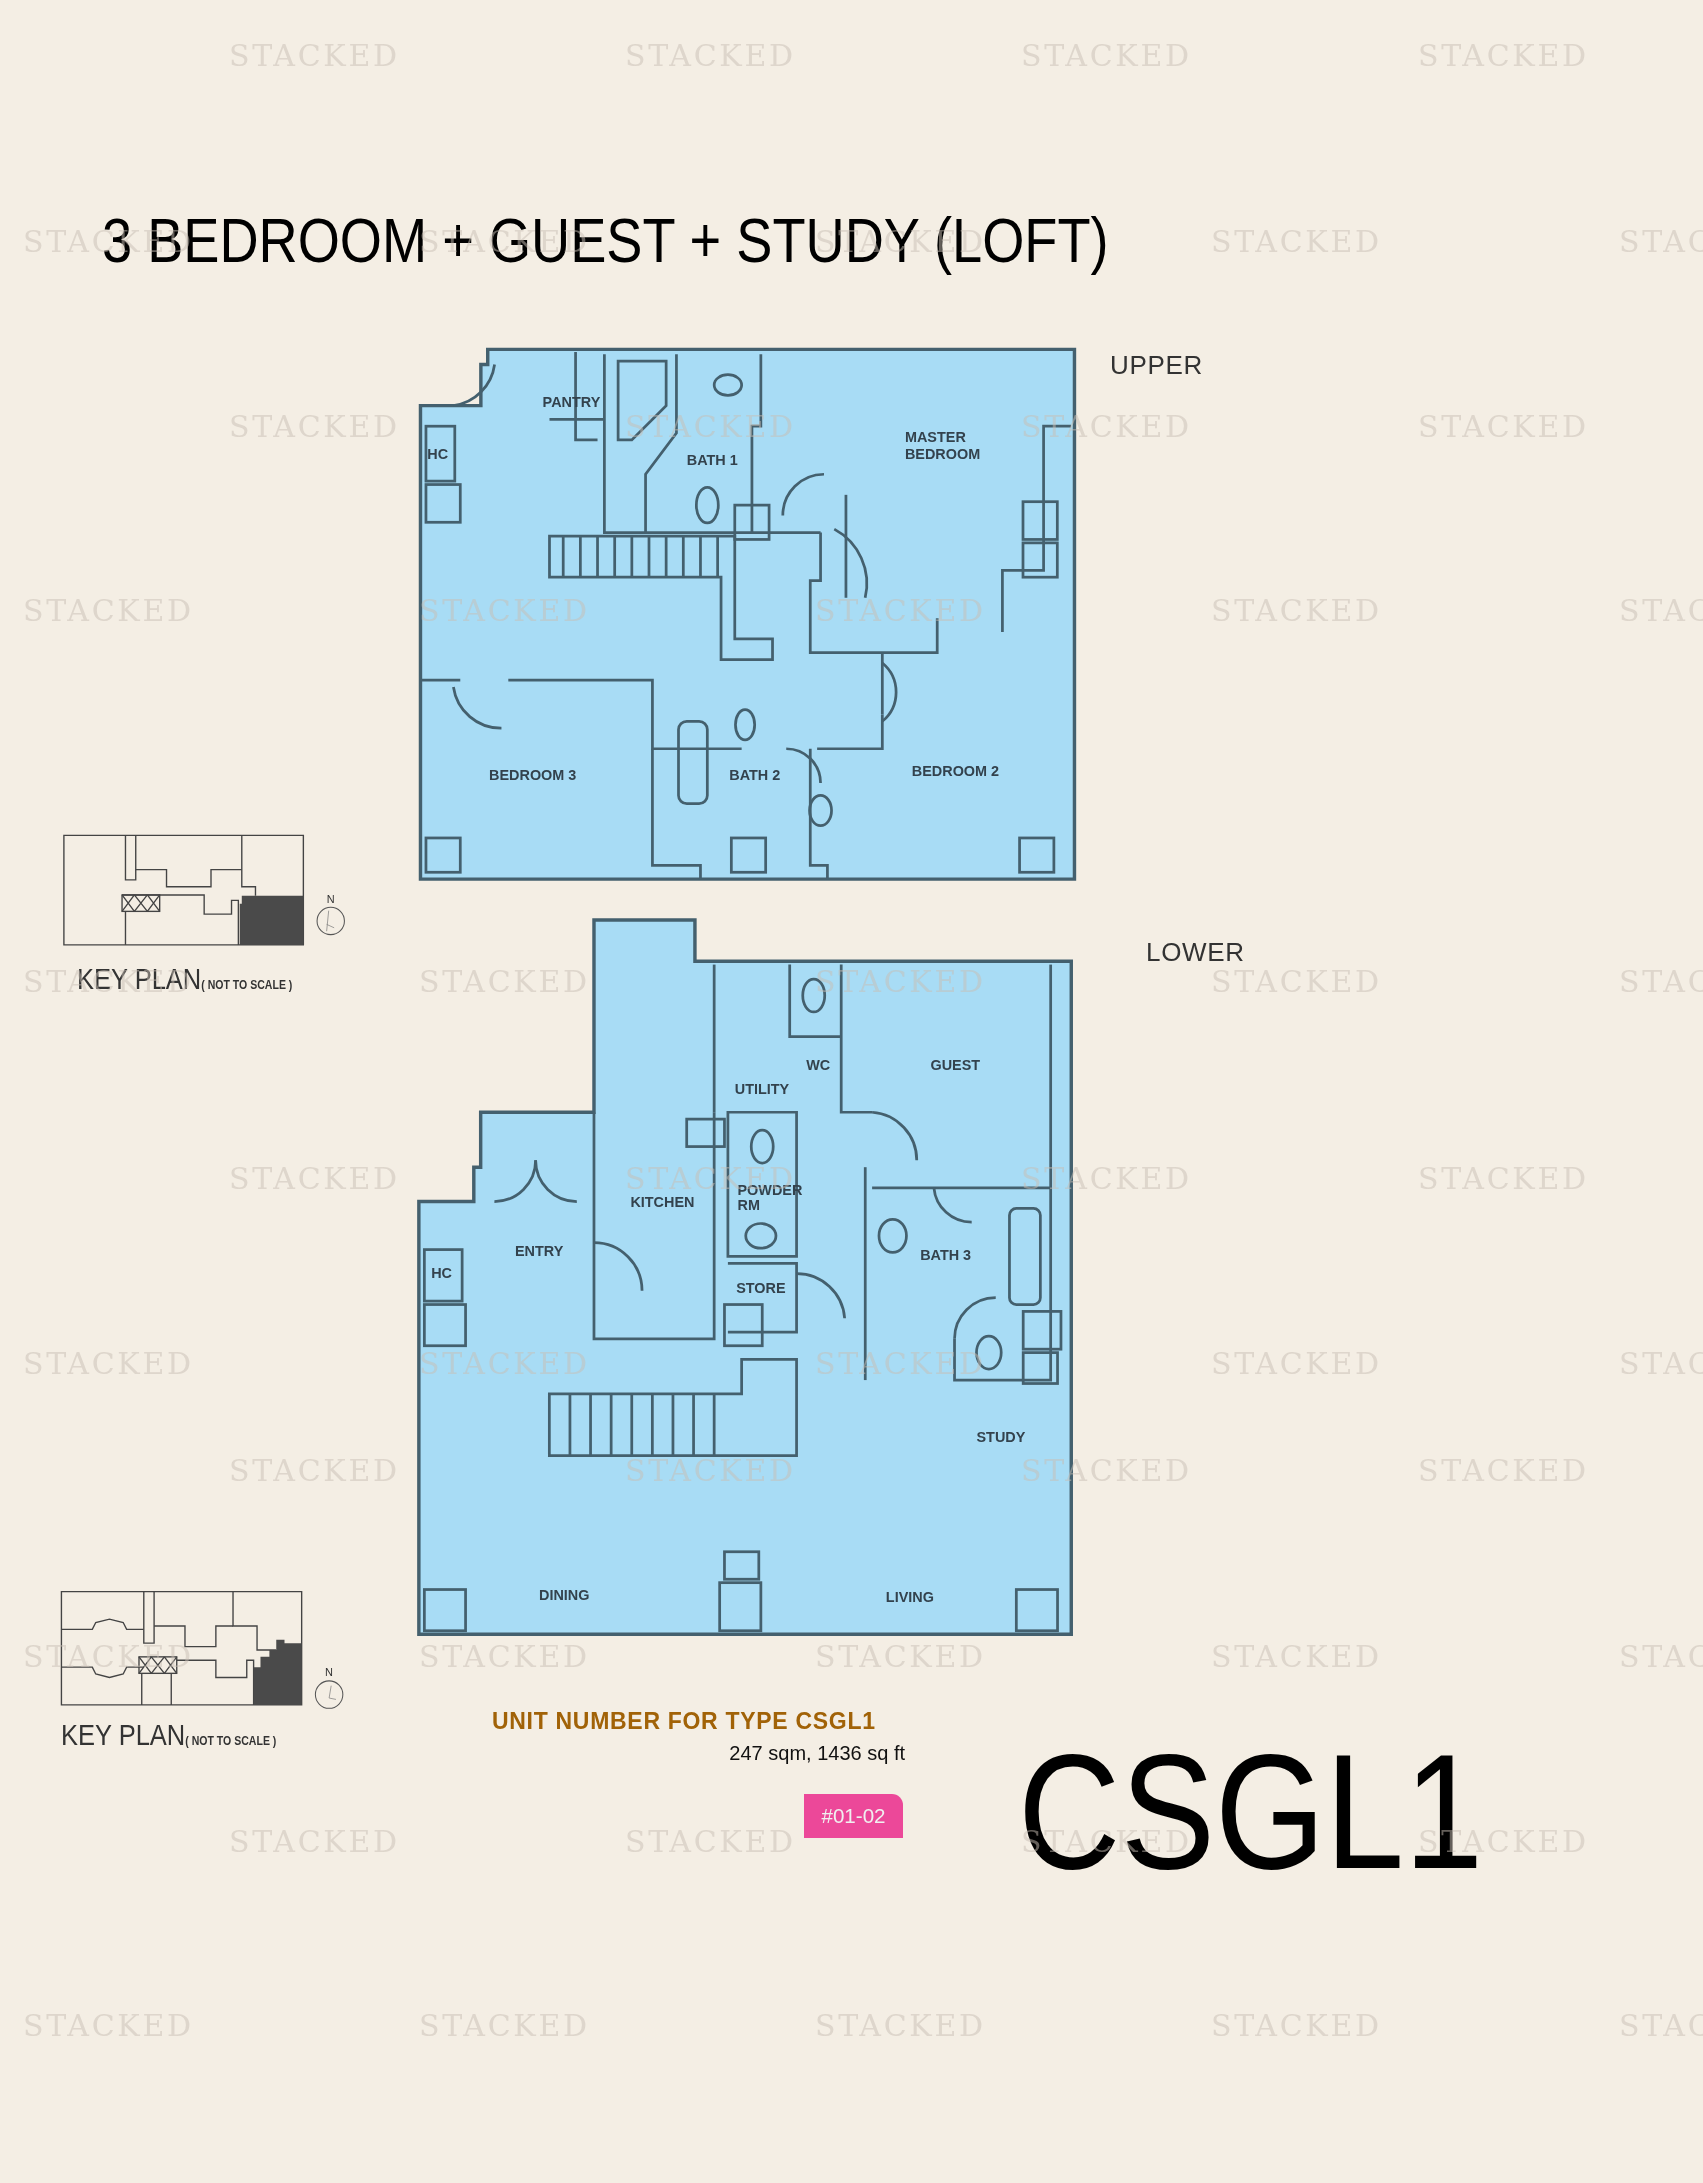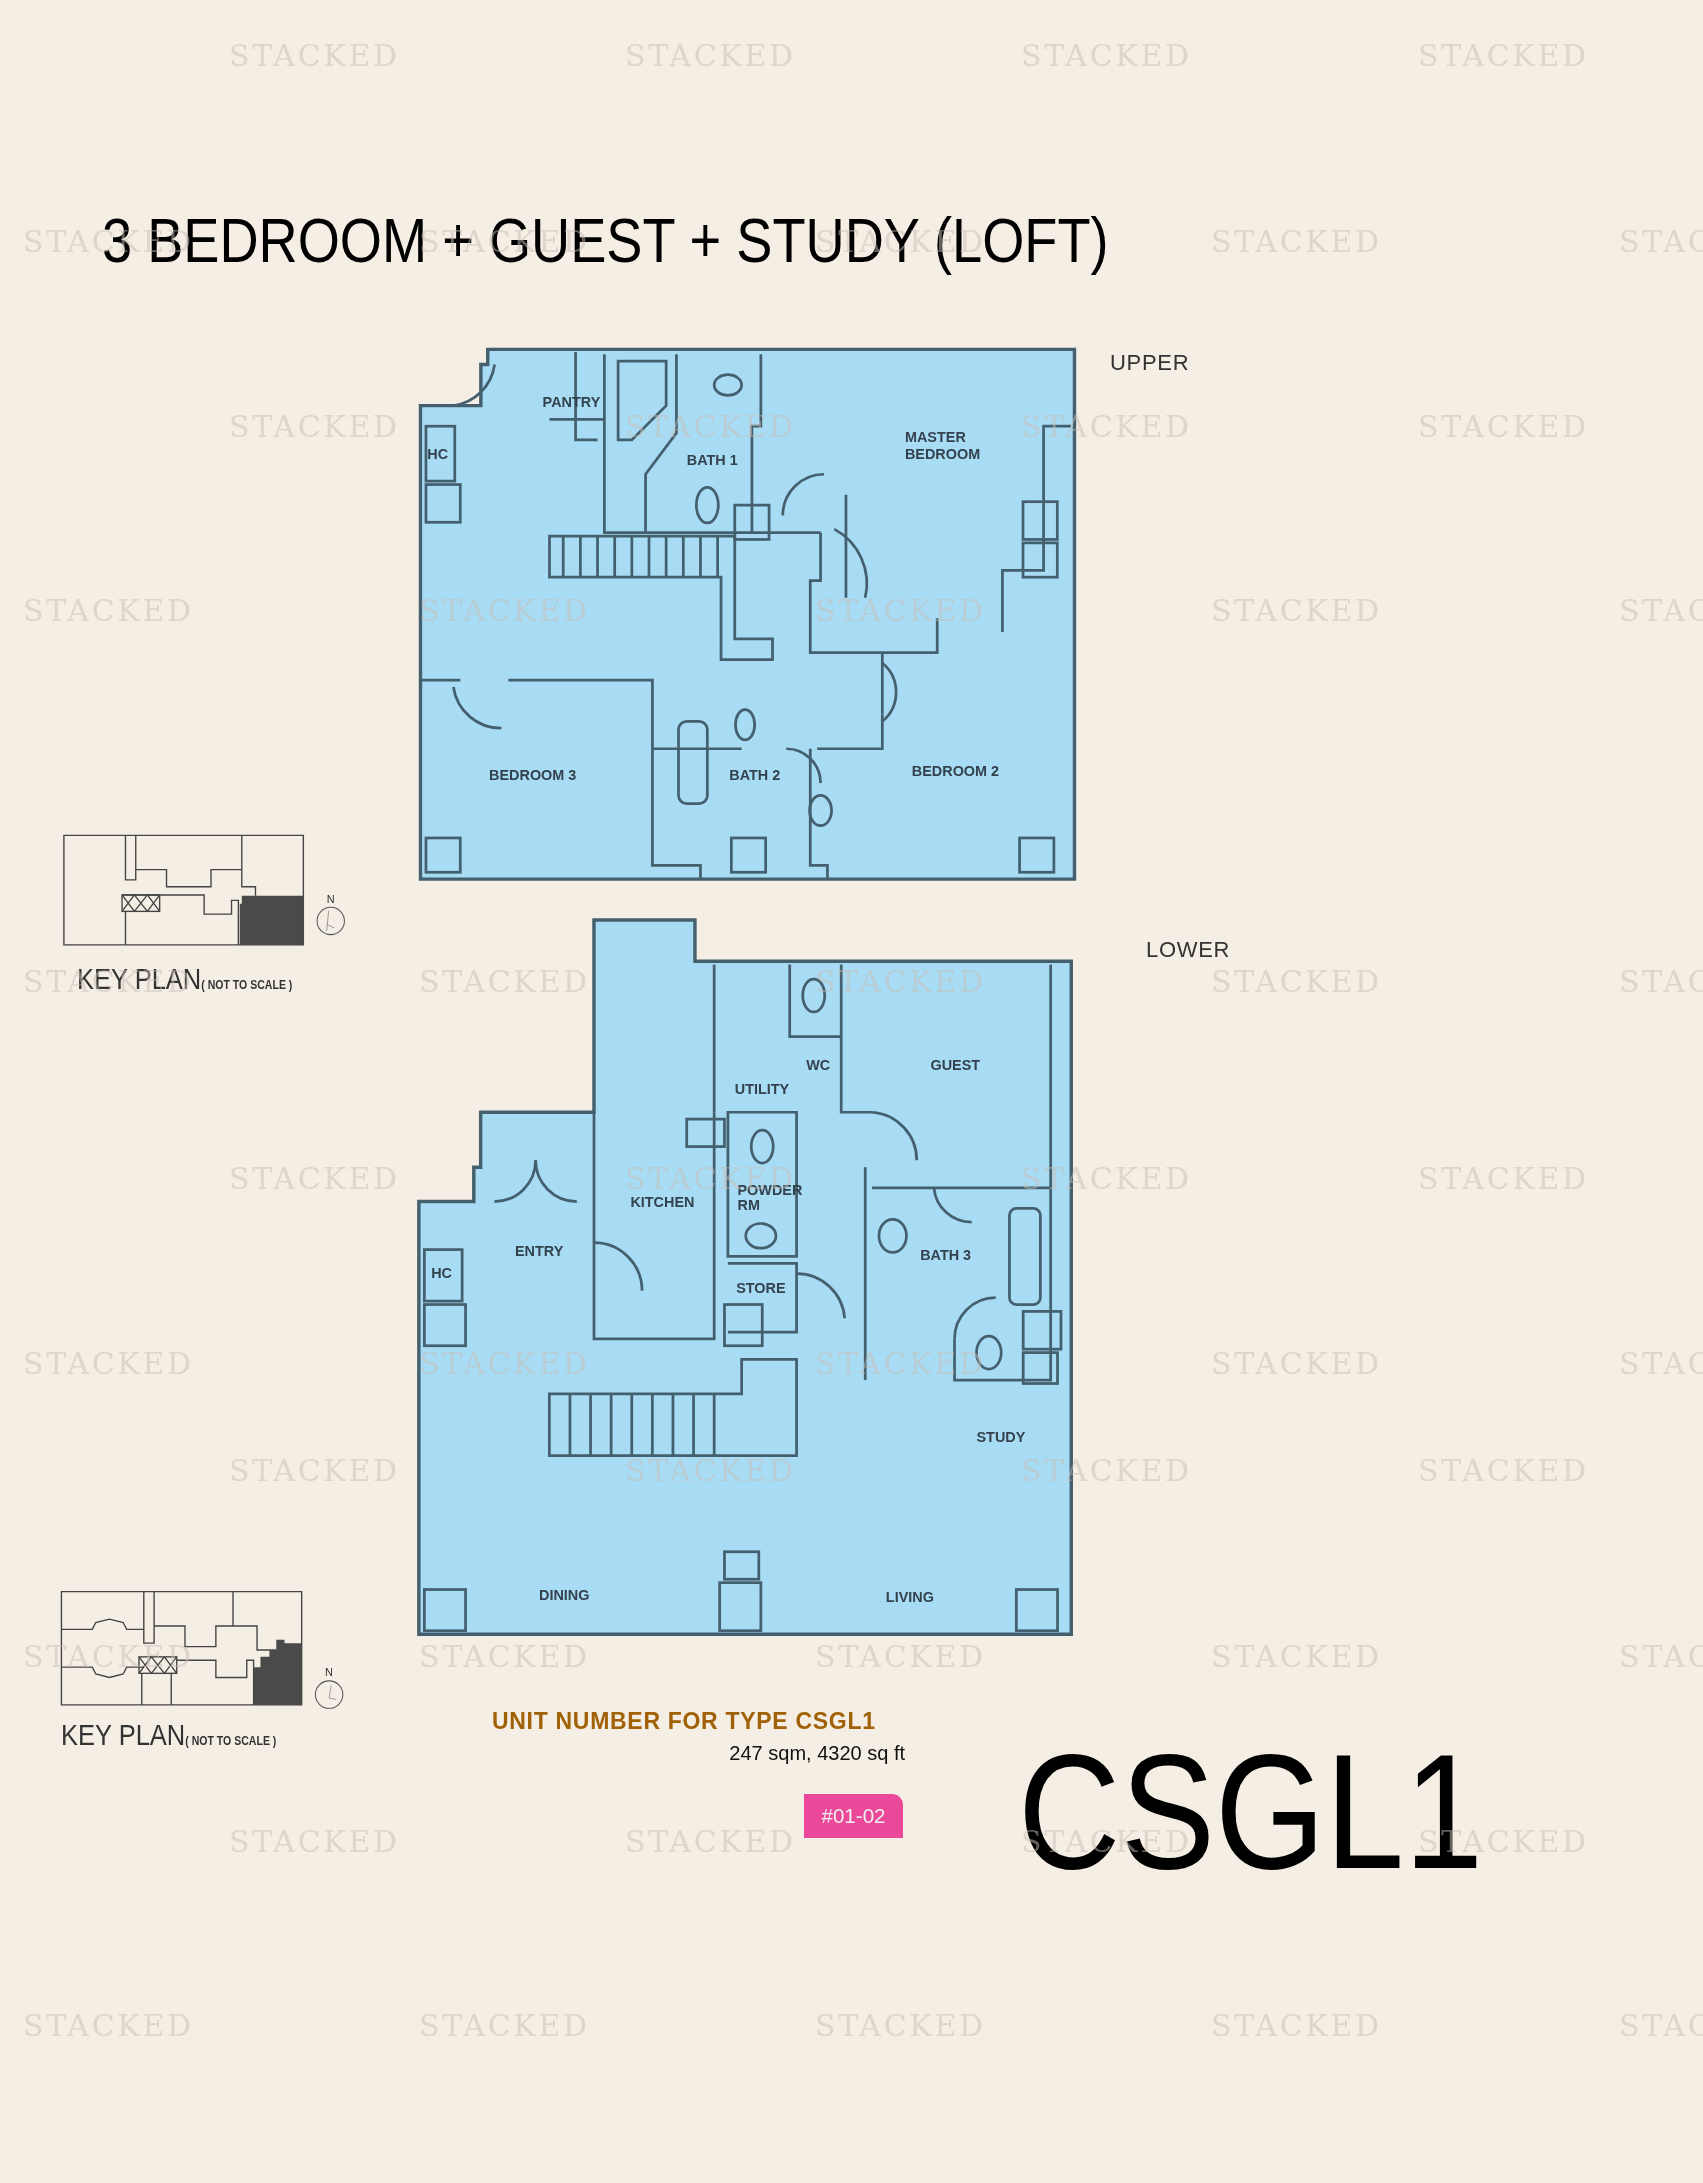--- a/index.html
+++ b/index.html
@@ -1,21 +1,21 @@
 <!DOCTYPE html>
 <html style="font-size:11px"><head>
 <meta charset="utf-8">
 <style>
   html,body{margin:0;padding:0;}
   body{width:1703px;height:2183px;background:#f4eee4;position:relative;overflow:hidden;font-family:"Liberation Sans",sans-serif;}
   .wm-layer{position:absolute;left:0;top:0;width:1703px;height:2183px;pointer-events:none;z-index:5;}
   .wm{position:absolute;font-family:"DejaVu Serif","Liberation Serif",serif;font-size:30px;letter-spacing:2.7px;color:rgba(200,190,180,0.5);white-space:nowrap;}
   .title{position:absolute;left:102px;top:206px;font-size:63px;line-height:69px;color:#000;transform:scaleX(0.86);transform-origin:left top;white-space:nowrap;z-index:2;}
   .plan{position:absolute;z-index:1;}
-  .floor-label{position:absolute;font-size:22px;color:#333;letter-spacing:0.7px;z-index:2;text-align:center;}
+  .floor-label{position:absolute;font-size:26px;color:#333;letter-spacing:0.7px;z-index:2;text-align:center;}
   .keyplan{position:absolute;z-index:2;}
   .keyplan-caption{position:absolute;font-size:30px;color:#333;white-space:nowrap;transform:scaleX(0.85);transform-origin:left top;}
   .keyplan-caption small{font-size:12.4px;font-weight:bold;letter-spacing:0;}
   .unit-head{position:absolute;left:492px;top:1708px;font-size:23px;font-weight:bold;color:#a16207;letter-spacing:0.7px;white-space:nowrap;z-index:2;}
   .unit-area{position:absolute;right:798px;top:1742px;font-size:20px;color:#111;white-space:nowrap;z-index:2;}
   .unit-badge{position:absolute;left:804px;top:1794px;width:99px;height:44px;background:#ec4899;border-top-right-radius:11px;color:#f0f0f0;font-size:20.6px;display:flex;align-items:center;justify-content:center;z-index:2;}
   .type-code{position:absolute;left:1018px;top:1722px;font-size:163px;line-height:179px;color:#000;transform:scaleX(0.87);transform-origin:left top;white-space:nowrap;z-index:2;}
   .room{font-family:"Liberation Sans",sans-serif;font-weight:bold;fill:#33424d;font-size:21px;}
 </style>
 </head>
@@ -233,17 +233,17 @@
     </g>
     <path d="M318,75 L330,75 L330,80 L355,80 L355,170 L285,170 L285,115 L295,115 L295,100 L308,100 L308,90 L318,90 Z" fill="#4a4a4a"></path>
     <circle cx="395" cy="155" r="20" fill="none" stroke="#555" stroke-width="1.5"></circle>
     <path d="M398,142 L395,160 L405,162" stroke="#777" stroke-width="1" fill="none"></path>
     <text x="389" y="128" font-family="Liberation Sans, sans-serif" font-size="16" fill="#333">N</text>
   </svg>
   <div class="keyplan-caption" style="left:2.7px;top:130px;"><span>KEY PLAN</span><small>( NOT TO SCALE )</small></div>
 </div>
 
 <div class="unit-head">UNIT NUMBER FOR TYPE CSGL1</div>
-<div class="unit-area">247 sqm, 4320 sq ft</div>
+<div class="unit-area">247 sqm, 1436 sq ft</div>
 <div class="unit-badge">#01-02</div>
 
 <div class="type-code">CSGL1</div>
 
 
 </body></html>

